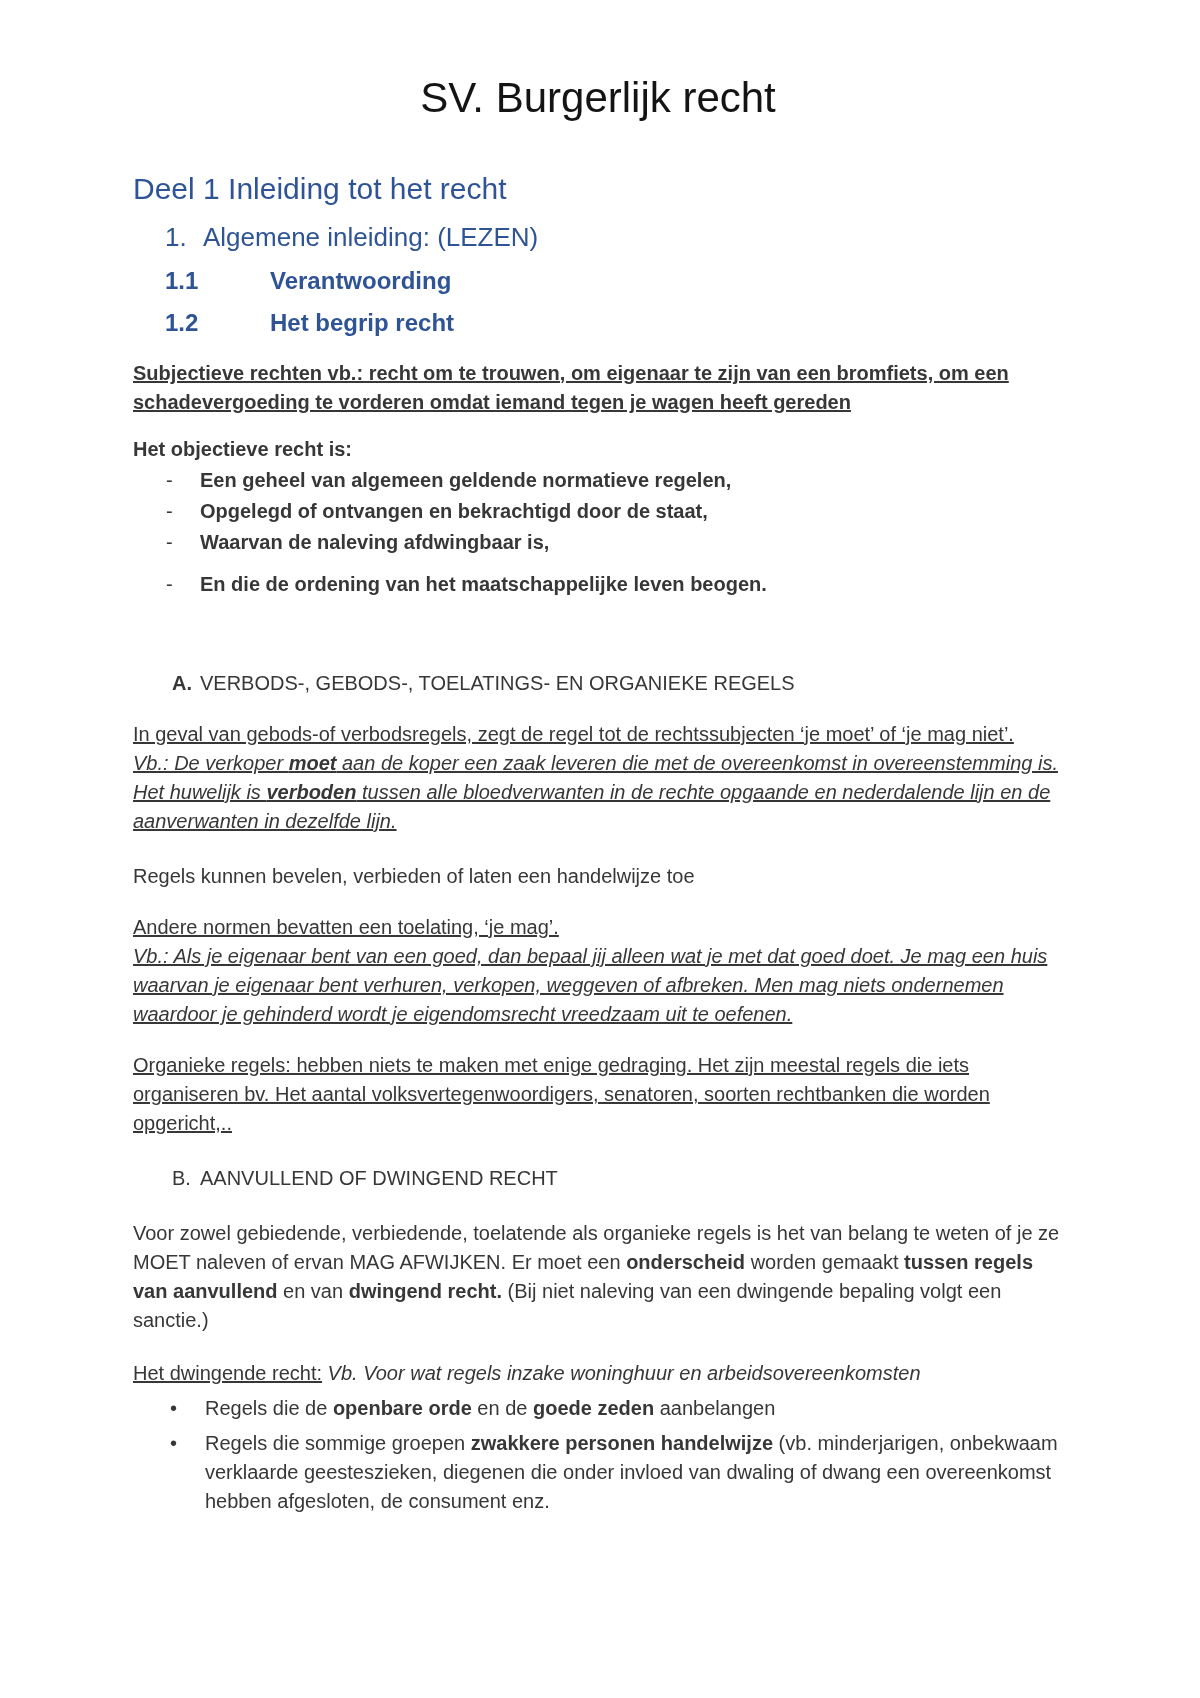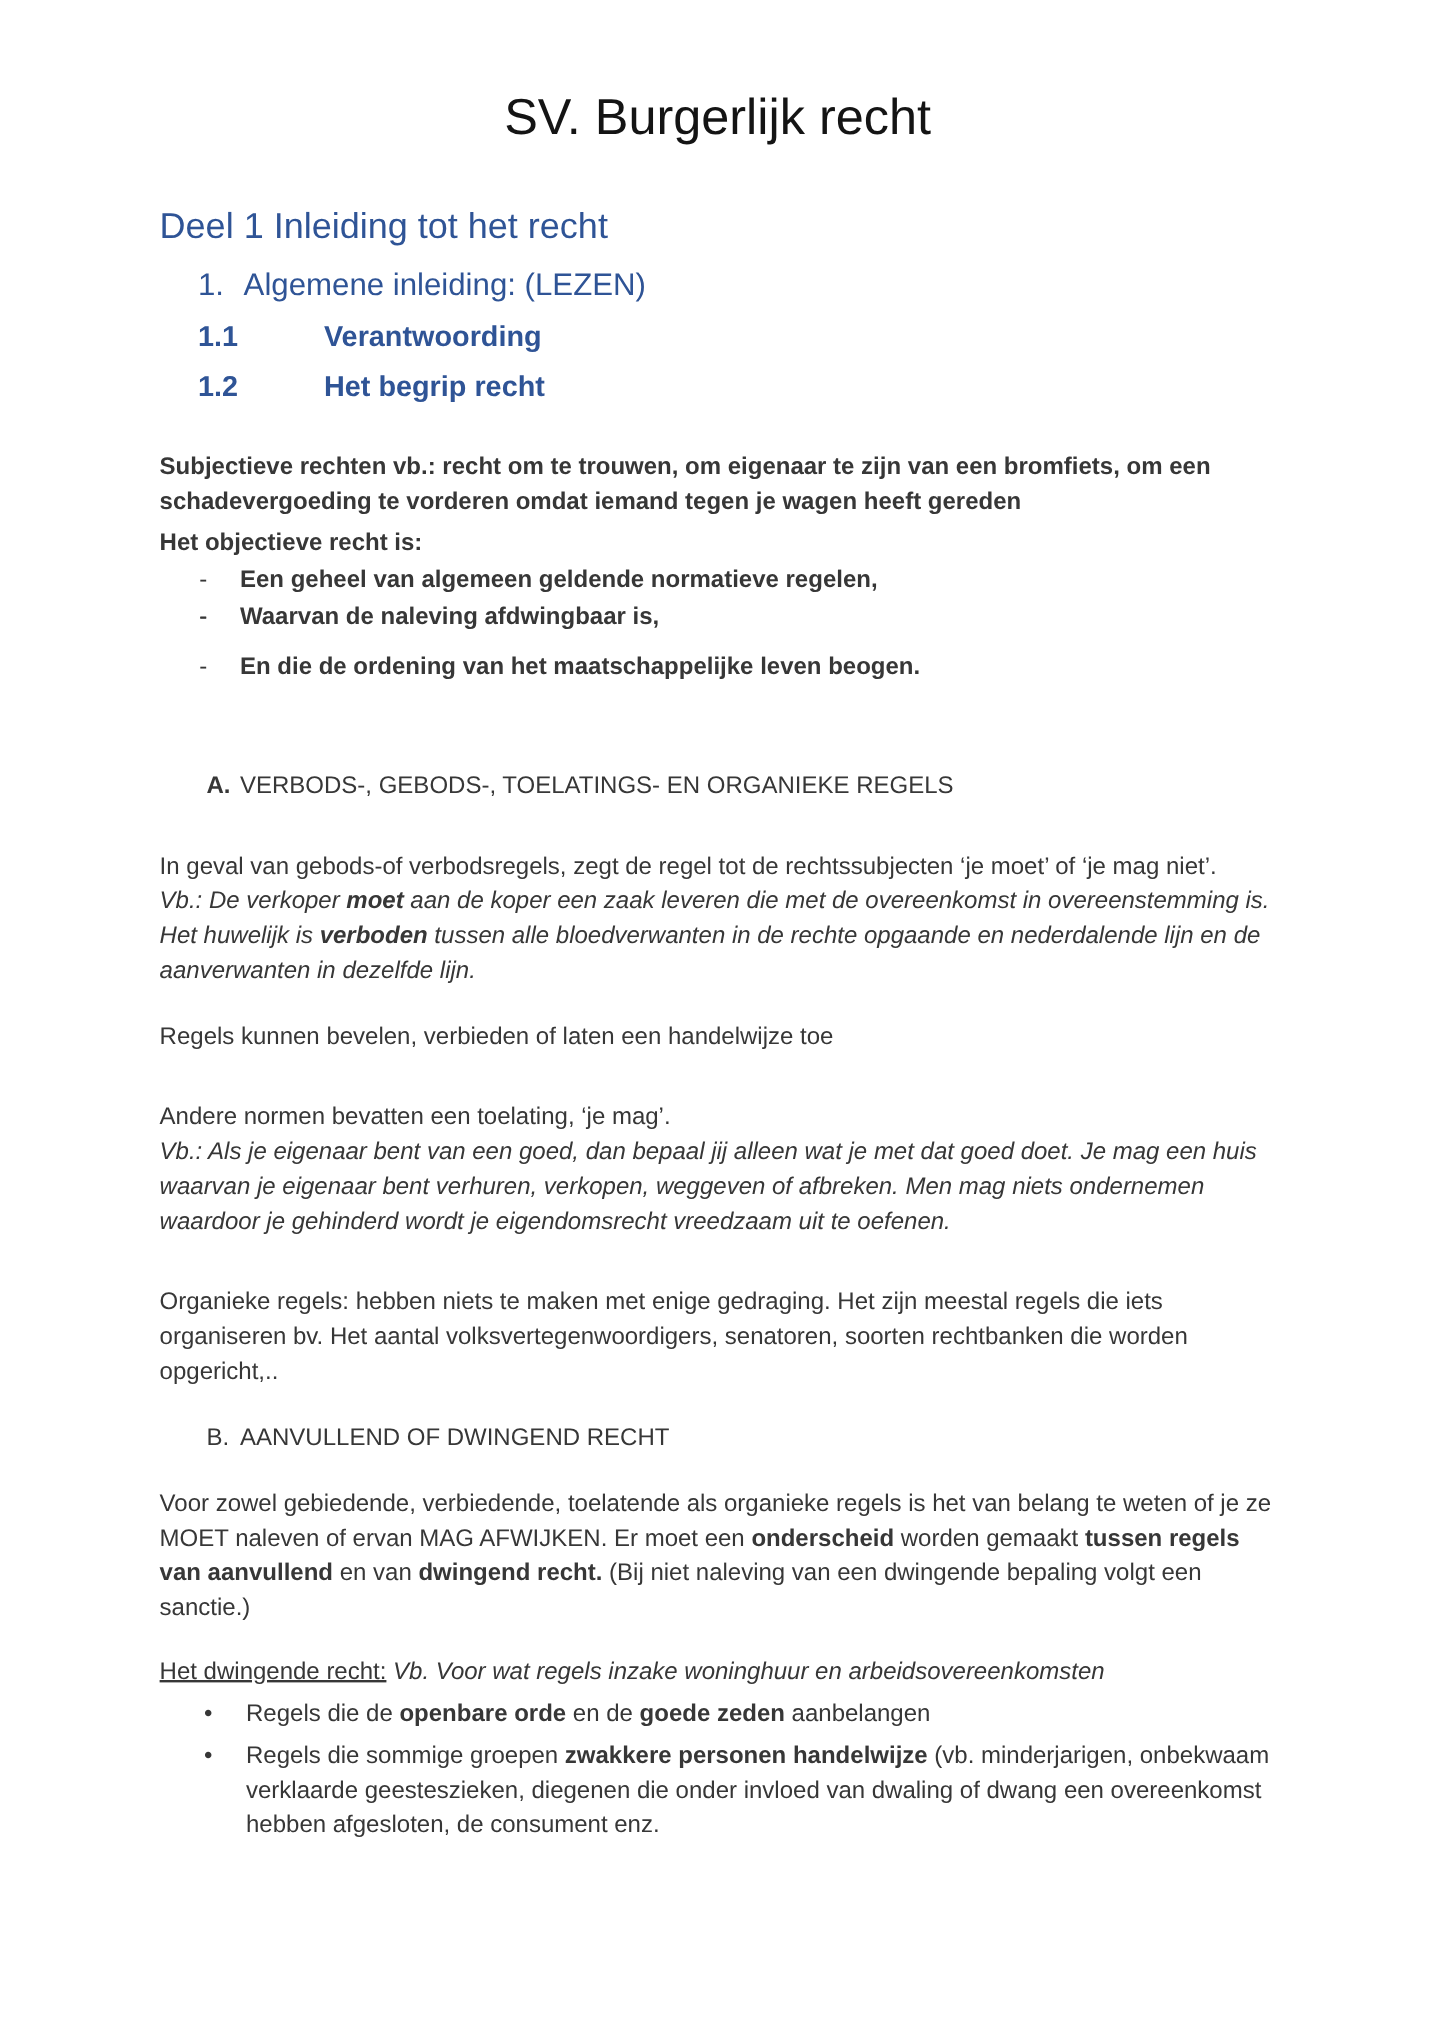--- a/index.html
+++ b/index.html
@@ -40,23 +40,23 @@
     font-size:24px;
     font-weight:700;
     color:#2f5496;
   }
   .h3 .num{display:inline-block;width:105px;}
   .p{margin:0;font-size:20px;line-height:29px;}
   .b{font-weight:700;}
   .i{font-style:italic;}
   .bi{font-weight:700;font-style:italic;}
   .u{text-decoration:underline;}
-  .mt18{margin-top:5px;}
+  .mt18{margin-top:18px;}
   .mt20{margin-top:20px;}
-  .mt22{margin-top:38px;}
+  .mt22{margin-top:22px;text-decoration:underline;}
   .mt24{margin-top:24px;}
   .mt26{margin-top:26px;}
   .mt70{margin-top:70px;}
   .list{margin:0;}
   .li{
     position:relative;
     padding-left:67px;
     font-size:20px;
     line-height:29px;
     margin-top:2px;
@@ -103,21 +103,21 @@
 
   <p class="p b mt22">Subjectieve rechten vb.: recht om te trouwen, om eigenaar te zijn van een bromfiets, om een schadevergoeding te vorderen omdat iemand tegen je wagen heeft gereden</p>
 
   <p class="p b mt18">Het objectieve recht is:</p>
 
   <div class="list mt20">
     <div class="li">
       <span class="marker">-</span><span class="b">Een geheel van algemeen geldende normatieve regelen,</span>
     </div>
     <div class="li">
-      <span class="marker">-</span>
+      <span class="marker">-</span><span class="b">Opgelegd of ontvangen en bekrachtigd door de staat,</span>
     </div>
     <div class="li">
       <span class="marker">-</span><span class="b">Waarvan de naleving afdwingbaar is,</span>
     </div>
     <div class="li li-gap">
       <span class="marker">-</span><span class="b">En die de ordening van het maatschappelijke leven beogen.</span>
     </div>
   </div>
 
   <div class="sec mt70">

